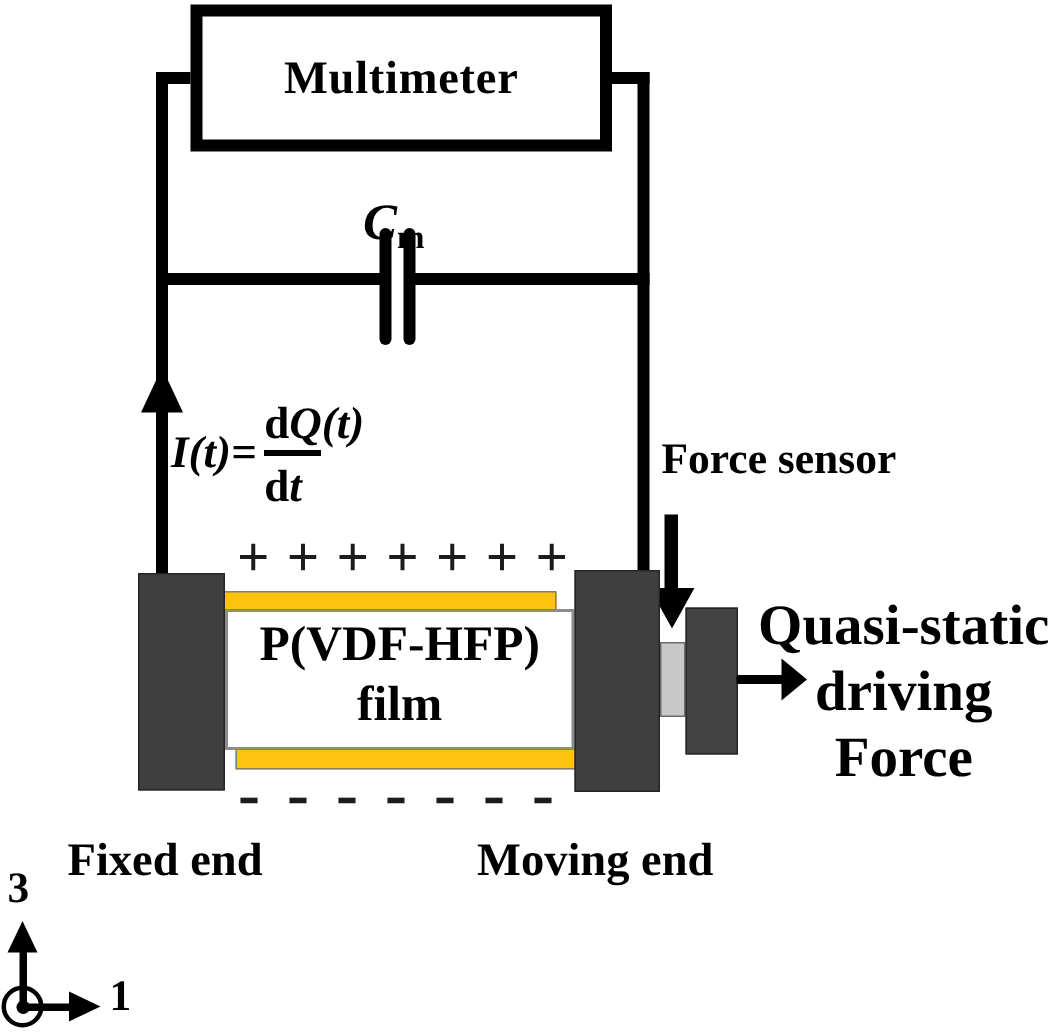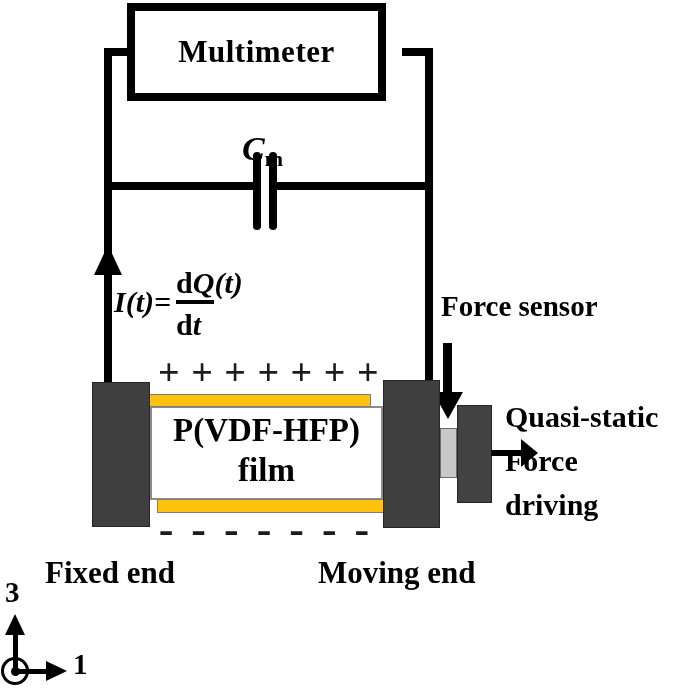--- a/index.html
+++ b/index.html
@@ -4,21 +4,21 @@
 <style>
   html,body{margin:0;padding:0;background:#fff;}
   #stage{
     position:relative;width:700px;height:688px;background:#ffffff;overflow:hidden;
     font-family:"Liberation Serif","DejaVu Serif",serif;color:#000;
   }
   .abs{position:absolute;}
   .wire{position:absolute;background:#000;}
   
   .meter-box{
-    left:127px;top:3px;width:259px;height:98px;border:8px solid #000;background:#fff;
+    left:127px;top:3px;width:281px;height:98px;border:8px solid #000;background:#fff;
     box-sizing:border-box;display:flex;align-items:center;justify-content:center;
   }
   .meter-label{font-size:31px;font-weight:bold;letter-spacing:0.5px;}
   
   .cap-plate{position:absolute;width:8px;height:78px;top:152px;background:#000;border-radius:4px;}
   .cap-label{left:242px;top:104px;font-weight:bold;margin-top:26px;}
   .cap-label .sym{font-size:34px;font-style:italic;}
   .cap-label .sub{font-size:22px;vertical-align:-6px;}
   
   .arrow-up{
@@ -60,21 +60,21 @@
   .sensor-block{left:440px;top:428px;width:17px;height:50px;background:#C8C8C8;border:1px solid #6b6b6b;box-sizing:border-box;}
   .drive-block{left:457px;top:405px;width:35px;height:98px;background:#424242;border:1px solid #262626;box-sizing:border-box;}
   .arrow-right-shaft{left:491px;top:450px;width:31px;height:6px;}
   .arrow-right-head{
     left:521px;top:439px;width:0;height:0;
     border-top:14px solid transparent;border-bottom:14px solid transparent;
     border-left:17px solid #000;
   }
   .label{position:absolute;font-weight:bold;white-space:nowrap;text-align:right;}
   .force-sensor-label{left:441px;top:290px;font-size:29px;}
-  .drive-label{left:505px;top:395px;width:195px;font-size:30px;line-height:44px;text-align:left;}
+  .drive-label{left:505px;top:395px;width:195px;font-size:38px;line-height:44px;text-align:center;}
   .fixed-end-label{left:45px;top:555px;font-size:31px;}
   .moving-end-label{left:318px;top:555px;font-size:31px;}
   
   .axis-3-label{left:5px;top:576px;font-size:29px;}
   .axis-1-label{left:73px;top:648px;font-size:29px;}
   .axis-vert-shaft{left:13px;top:633px;width:4.5px;height:38px;}
   .axis-vert-head{
     left:5px;top:614px;width:0;height:0;
     border-left:10px solid transparent;border-right:10px solid transparent;
     border-bottom:21px solid #000;
@@ -145,22 +145,22 @@
   <div class="clamp clamp-left"></div>
   <div class="clamp clamp-right"></div>
 
   <div class="abs sensor-block"></div>
   <div class="abs drive-block"></div>
   <div class="wire arrow-right-shaft"></div>
   <div class="abs arrow-right-head"></div>
 
   <div class="label drive-label">
     <div>Quasi-static</div>
+    <div>driving</div>
     <div>Force</div>
-    <div>driving</div>
   </div>
 
   <div class="label fixed-end-label">Fixed end</div>
   <div class="label moving-end-label">Moving end</div>
 
   <div class="label axis-3-label">3</div>
   <div class="abs axis-circle"></div>
   <div class="wire axis-vert-shaft"></div>
   <div class="abs axis-vert-head"></div>
   <div class="wire axis-horiz-shaft"></div>

